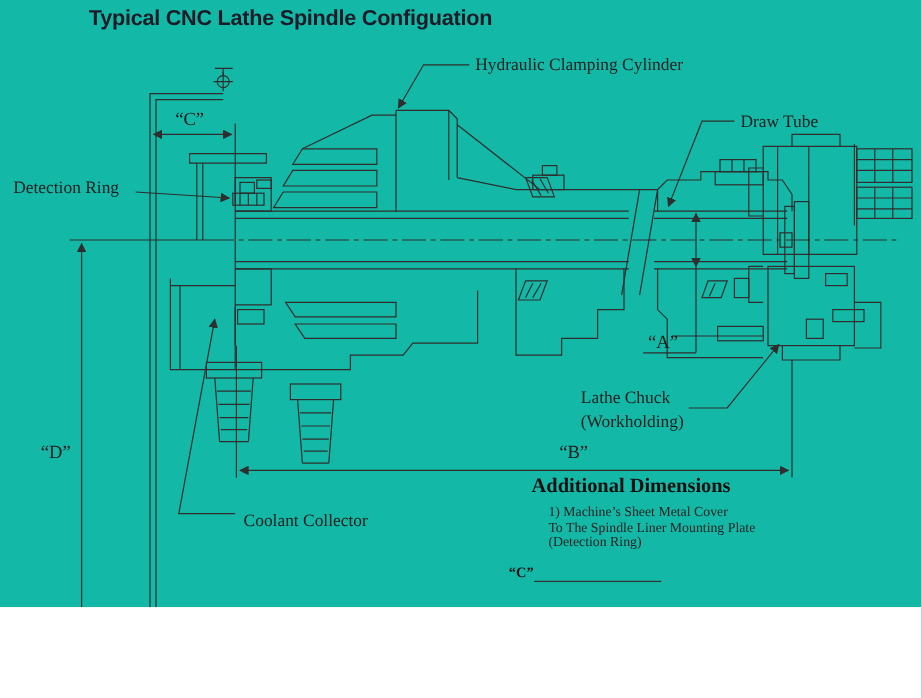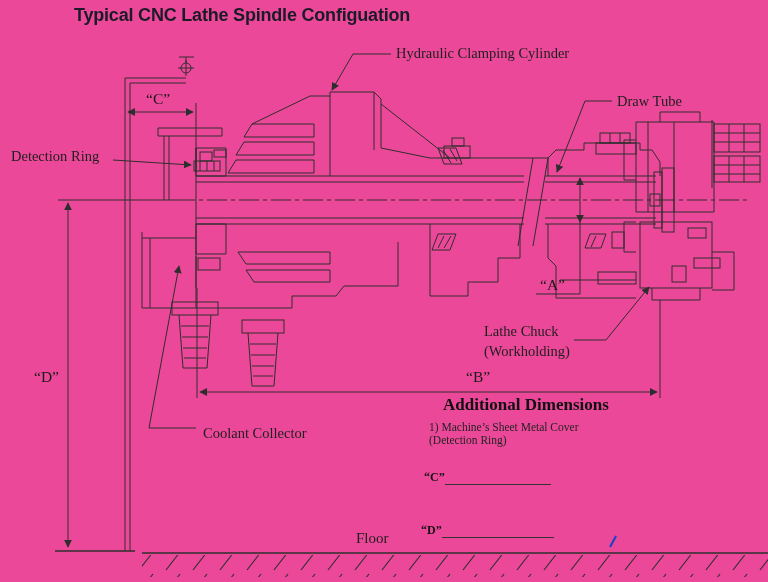--- a/index.html
+++ b/index.html
@@ -1,26 +1,26 @@
 <!DOCTYPE html>
 <html><head>
 <meta charset="utf-8">
 <style>
   html,body{margin:0;padding:0;background:#ffffff;}
-  #page{position:relative;width:768px;height:582px;background:#ec4899;overflow:hidden;
+  #page{position:relative;width:768px;height:506px;background:#14b8a6;overflow:hidden;
         font-family:"Liberation Serif", serif;color:#1e1e1e;text-decoration:underline;}
   #title{position:absolute;left:74px;top:5px;margin:0;
          font-family:"Liberation Sans", sans-serif;font-size:18px;font-weight:700;
          letter-spacing:-0.2px;color:#1b1b28;}
   svg{position:absolute;left:0;top:0;}
   .lbl{font-family:"Liberation Serif", serif;font-size:14.5px;fill:#1e1e1e;}
   .dim{font-family:"Liberation Serif", serif;font-size:15.5px;fill:#1a1a1a;}
   .floor-lbl{font-family:"Liberation Serif", serif;font-size:15px;fill:#1e1e1e;}
   .ad-heading{position:absolute;left:443px;top:395px;font-weight:700;font-size:17px;color:#101010;}
-  .ad-item{position:absolute;font-size:11.5px;line-height:12.5px;color:#232323;}
+  .ad-item{position:absolute;font-size:11.5px;line-height:12.5px;color:#232323;margin-left:28px;}
   .ad-item1{left:429px;top:421px;}
   .ad-item2{left:430px;top:506px;}
   .ad-blank{position:absolute;font-size:12px;color:#111;}
   .ad-blank-c{left:424px;top:470px;}
   .ad-blank-d{left:421px;top:523px;}
   .ad-blank b{font-weight:700;}
   .uline{display:inline-block;border-bottom:1.3px solid #333;height:12px;vertical-align:bottom;}
   .uline-c{width:106px;}
   .uline-d{width:112px;}
 </style>
@@ -200,20 +200,21 @@
     <text class="dim" x="146" y="104">“C”</text>
     <text class="dim" x="540" y="290">“A”</text>
     <text class="dim" x="466" y="382">“B”</text>
     <text class="dim" x="34" y="382">“D”</text>
   </svg>
 
   <div class="ad-heading">Additional Dimensions</div>
 
   <div class="ad-item ad-item1">
     <div>1) Machine’s Sheet Metal Cover</div>
+    <div>To The Spindle Liner Mounting Plate</div>
     <div>(Detection Ring)</div>
   </div>
 
   <div class="ad-blank ad-blank-c">
     <b>“C”</b><span class="uline uline-c"></span>
   </div>
 
 
   <div class="ad-blank ad-blank-d">
     <b>“D”</b><span class="uline uline-d"></span>

